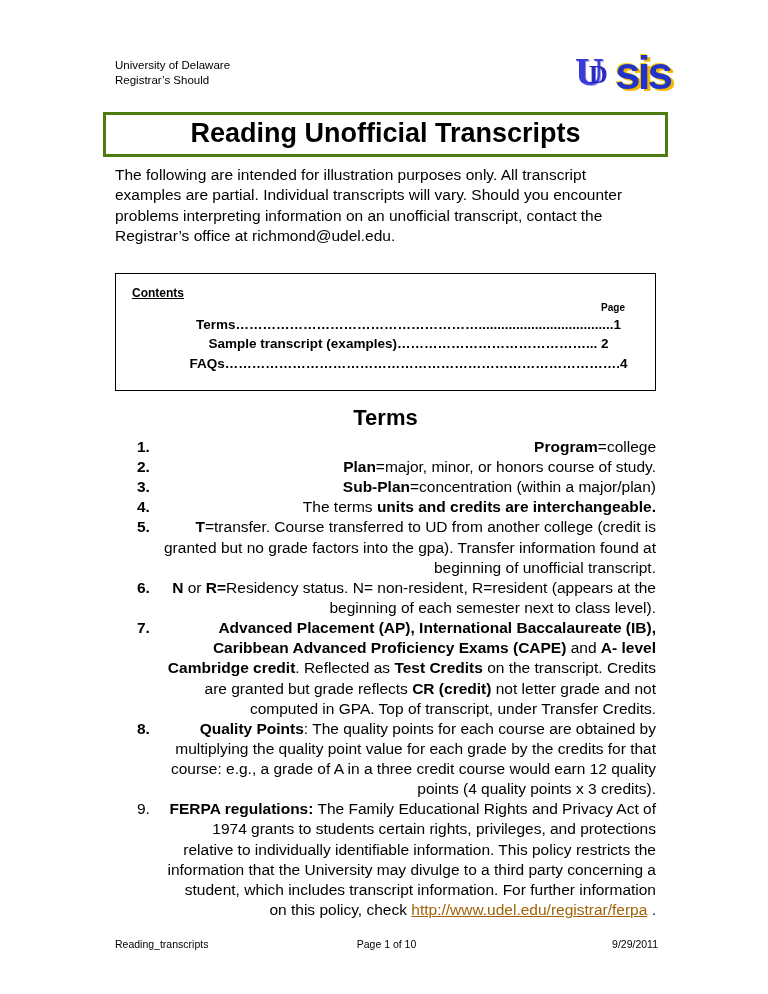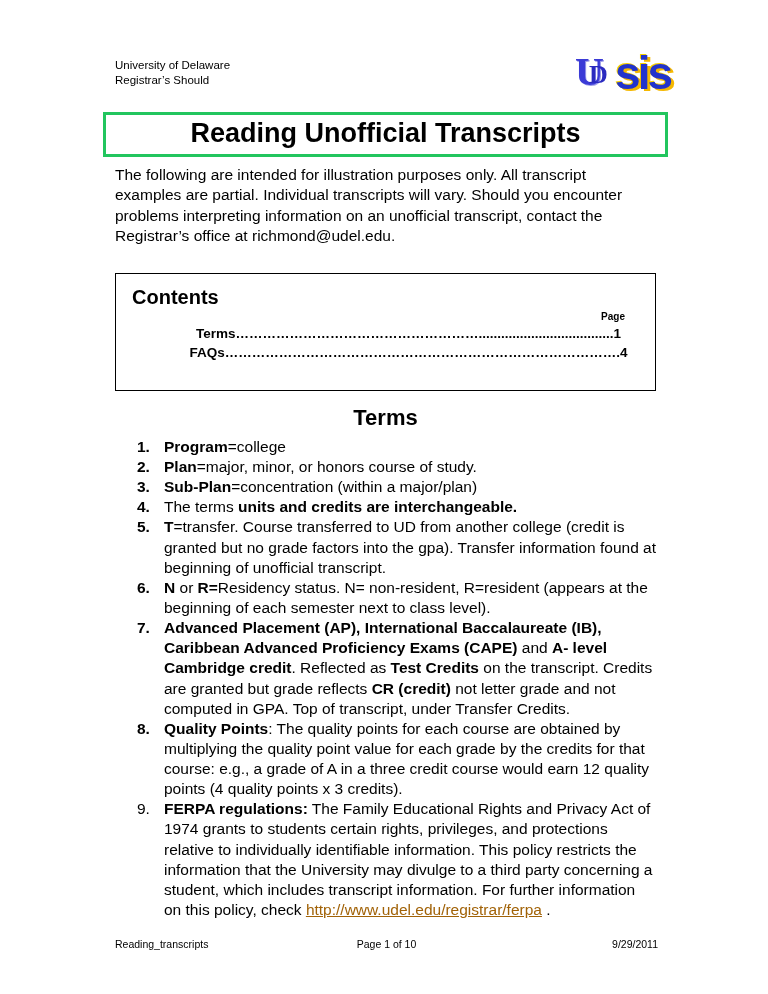--- a/index.html
+++ b/index.html
@@ -41,57 +41,57 @@
   .logo-sis {
     font-size: 46px; font-weight: bold; line-height: 0.9;
     color: #2233cc; letter-spacing: -3px;
     text-shadow: 3px 2px 0 #f5b800, -1px -1px 0 #f5d000;
     font-family: "Liberation Sans", sans-serif;
   }
 
   
   .title-box {
     margin-top: 18px;
-    border: 3px solid #22c55e;
+    border: 3px solid #4d7c0f;
     text-align: center;
     padding: 3px 0 5px 0;
   }
   .title-box h1 { font-size: 27px; font-weight: bold; letter-spacing: 0px; }
 
   
   .intro {
     margin: 8px 12px 0 12px;
     font-size: 15.5px;
     line-height: 1.32;
   }
 
   
   .contents-box {
     margin: 26px 12px 0 12px;
     border: 1.5px solid #000;
     padding: 12px 14px 16px 16px;
     min-height: 118px;
   }
-  .contents-heading { font-size: 20px; font-weight: bold; }
+  .contents-heading { font-size: 12px; font-weight: bold; text-decoration: underline; }
   .contents-page-label { text-align: right; font-weight: bold; font-size: 10px; padding-right: 16px; margin-top: 2px; }
   .toc-items { margin-top: 2px; padding-left: 44px; }
   .toc-row { font-size: 13.5px; font-weight: bold; line-height: 1.45; text-align: center; }
 
   
   .terms-heading {
     text-align: center;
     font-size: 22px;
     font-weight: bold;
     margin-top: 14px;
   }
   .terms-list { margin: 6px 12px 0 34px; }
   .term-item { display: flex; font-size: 15.5px; line-height: 1.3; }
   .term-num { width: 27px; flex-shrink: 0; }
   .term-num.b { font-weight: bold; }
-  .term-body { flex: 1; }
+  .term-body { flex: 1; text-align: right; }
   .b { font-weight: bold; }
   a.link { color: #a16207; text-decoration: underline; cursor: pointer; }
 
   
   .footer {
     position: absolute;
     left: 115px;
     right: 110px;
     bottom: 62px;
     display: flex;
@@ -124,20 +124,21 @@
     <h1>Reading Unofficial Transcripts</h1>
   </div>
 
   <p class="intro">The following are intended for illustration purposes only.  All transcript examples are partial.  Individual transcripts will vary.  Should you encounter problems interpreting information on an unofficial transcript, contact the Registrar’s office at richmond@udel.edu.</p>
 
   <div class="contents-box">
     <div class="contents-heading">Contents</div>
     <div class="contents-page-label">Page</div>
     <div class="toc-items">
         <div class="toc-row">Terms………………………………………………....................................1</div>
+        <div class="toc-row">Sample transcript (examples)……………………………………... 2</div>
         <div class="toc-row">FAQs…………………………………………………………………………….4</div>
       </div>
   </div>
 
   <h2 class="terms-heading">Terms</h2>
 
   <div class="terms-list">
       <div class="term-item">
         <span class="term-num b">1.</span>
         <span class="term-body"><span class="b">Program</span><span>=college</span></span>

